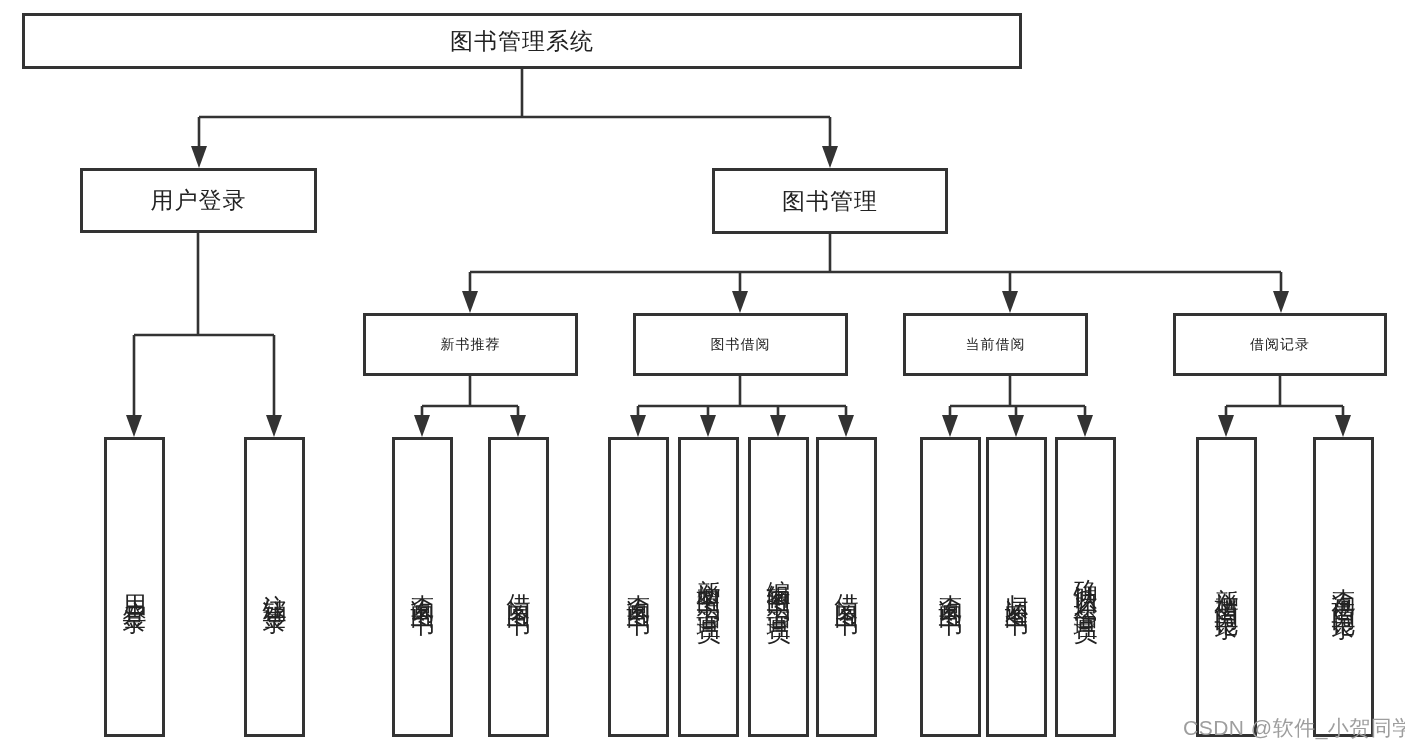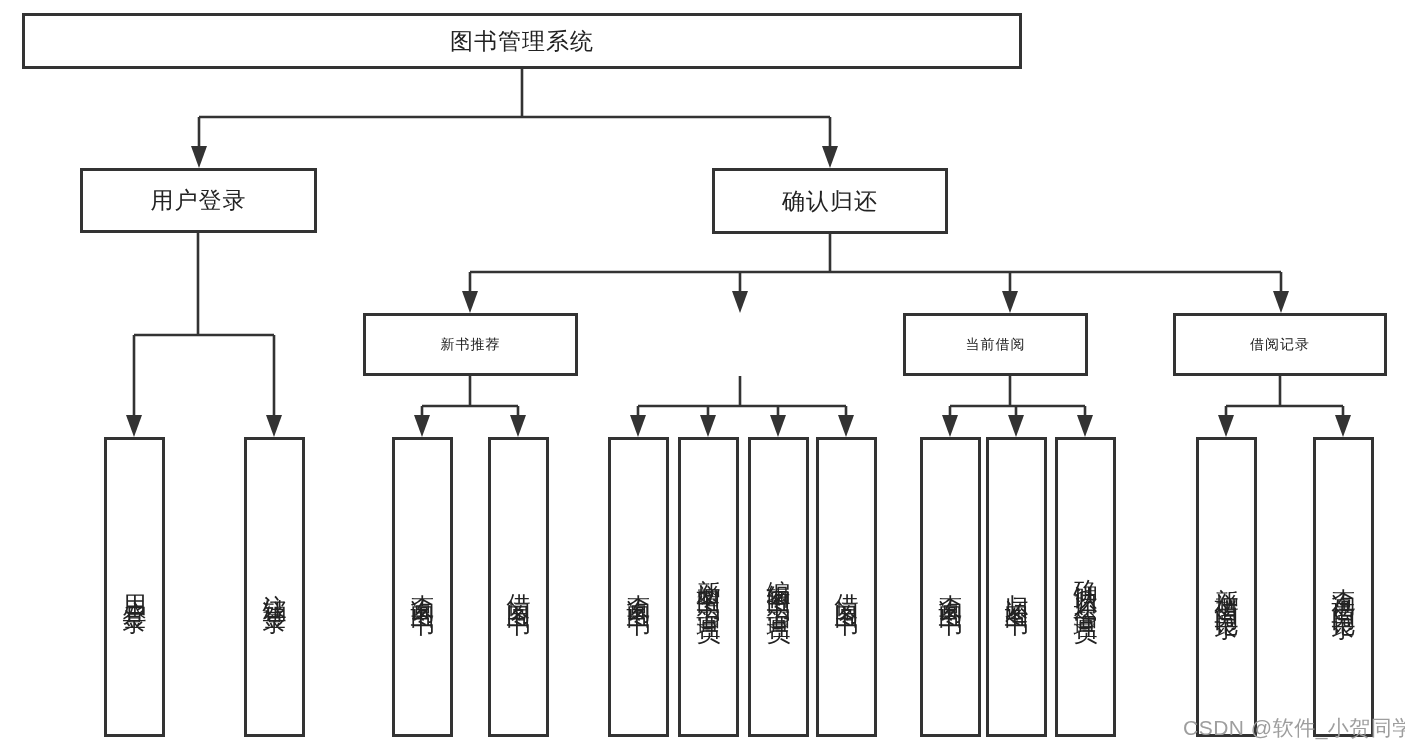--- a/index.html
+++ b/index.html
@@ -70,23 +70,24 @@
       <polygon points="1008,415 1024,415 1016,437"></polygon>
       <polygon points="1077,415 1093,415 1085,437"></polygon>
       <polygon points="1218,415 1234,415 1226,437"></polygon>
       <polygon points="1335,415 1351,415 1343,437"></polygon>
     </g>
   </svg>
 
   <div class="box hbox" style="left:22px;top:13px;width:1000px;height:56px">图书管理系统</div>
 
   <div class="box hbox" style="left:80px;top:168px;width:237px;height:65px">用户登录</div>
-  <div class="box hbox" style="left:712px;top:168px;width:236px;height:66px">确认归还</div>
+  <div class="box hbox" style="left:712px;top:168px;width:236px;height:66px">图书管理</div>
 
   <div class="box hbox lvl3" style="left:363px;top:313px;width:215px;height:63px">新书推荐</div>
+  <div class="box hbox lvl3" style="left:633px;top:313px;width:215px;height:63px">图书借阅</div>
   <div class="box hbox lvl3" style="left:903px;top:313px;width:185px;height:63px">当前借阅</div>
   <div class="box hbox lvl3" style="left:1173px;top:313px;width:214px;height:63px">借阅记录</div>
 
   <div class="box vbox" style="left:104px">用户登录</div>
   <div class="box vbox" style="left:244px">注销登录</div>
 
   <div class="box vbox" style="left:392px">查询图书</div>
   <div class="box vbox" style="left:488px">借阅图书</div>
 
   <div class="box vbox" style="left:608px">查询图书</div>

